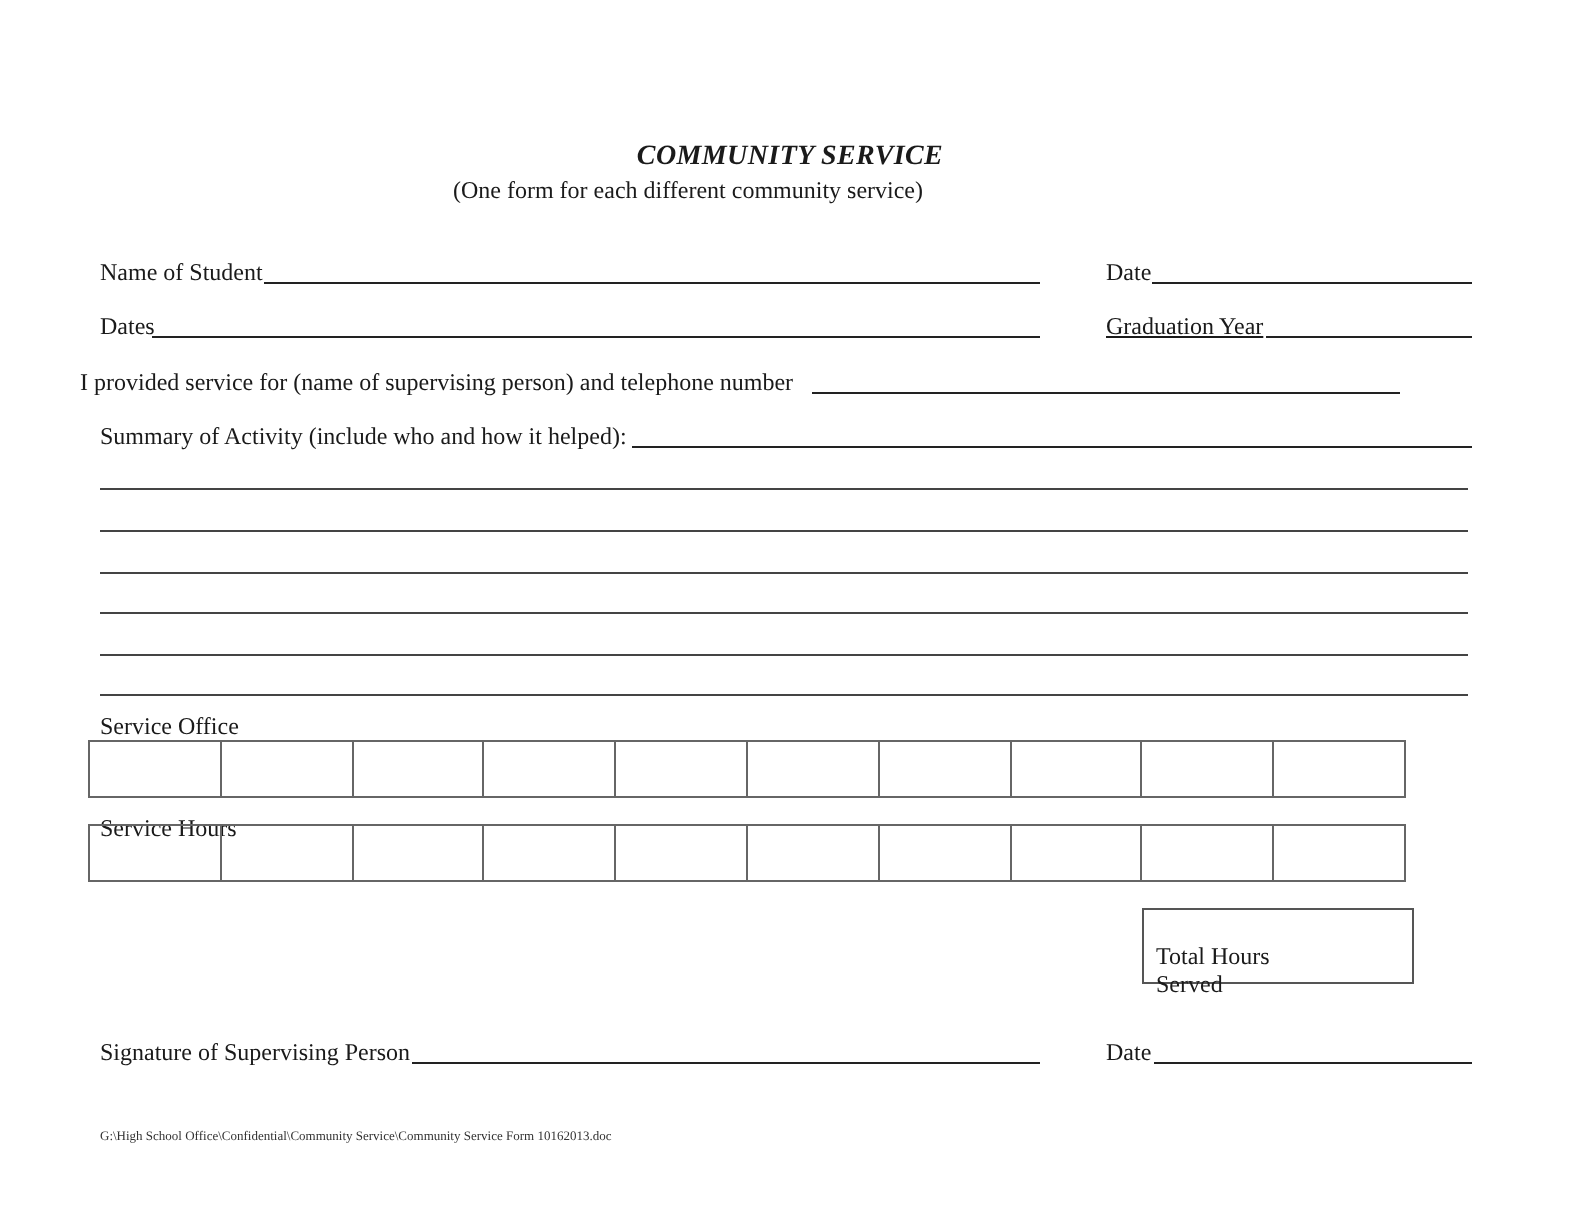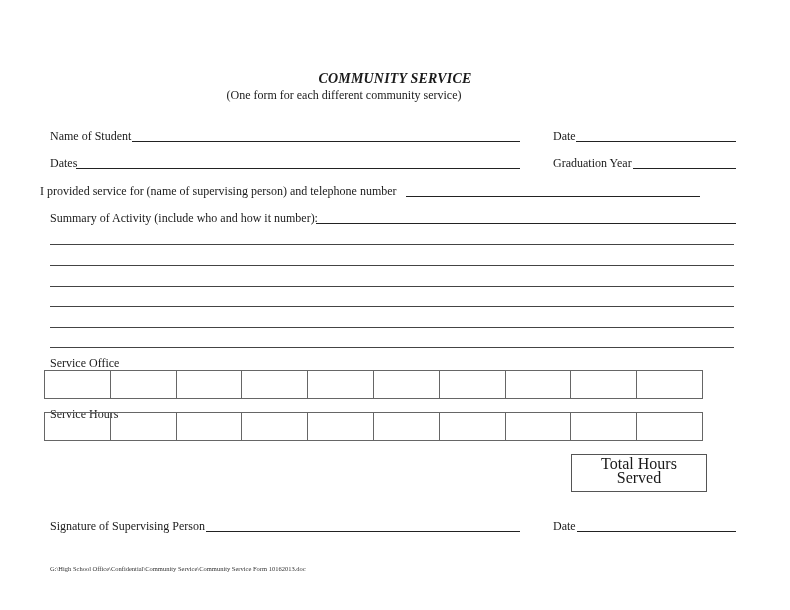--- a/index.html
+++ b/index.html
@@ -7,43 +7,43 @@
          font-family:"Liberation Serif", "DejaVu Serif", serif; color:#1a1a1a; }
   .abs { position:absolute; }
   .title { left:0; width:790px; top:71px; text-align:center; font-weight:bold; font-size:14px; letter-spacing:0.2px;font-style:italic; }
   .subtitle { left:0; width:688px; top:88px; text-align:center; font-size:12px; }
   .label { font-size:12px; white-space:nowrap; line-height:14px; }
   .uline { border-bottom:1.2px solid #222; height:0; }
   .sumline { border-bottom:1.4px solid #444; height:0; }
   .grid { display:flex; border:1px solid #666; box-sizing:border-box; }
   .grid .cell { flex:1; border-right:1px solid #666; }
   .grid .cell:last-child { border-right:none; }
-  .total-box { border:1px solid #555; box-sizing:border-box; padding:2px 6px; font-size:16px; line-height:14px;text-align:center; }
+  .total-box { border:1px solid #555; box-sizing:border-box; padding:16px 6px; font-size:12px; line-height:14px; }
   .footer { font-size:6.5px; color:#333; white-space:nowrap; }
 </style>
 </head>
 <body>
 
 <div class="abs title">COMMUNITY SERVICE</div>
 <div class="abs subtitle">(One form for each different community service)</div>
 
 <div class="abs label" style="left:50px;top:129px;">Name of Student</div>
 <div class="abs uline" style="left:132px;top:141px;width:388px;"></div>
 <div class="abs label" style="left:553px;top:129px;">Date</div>
 <div class="abs uline" style="left:576px;top:141px;width:160px;"></div>
 
 <div class="abs label" style="left:50px;top:156px;">Dates</div>
 <div class="abs uline" style="left:76px;top:168px;width:444px;"></div>
-<div class="abs label" style="left:553px;top:156px;">Graduation Year</div>
+<div class="abs label" style="left:553px;top:156px;text-decoration:underline;">Graduation Year</div>
 <div class="abs uline" style="left:633px;top:168px;width:103px;"></div>
 
 <div class="abs label" style="left:40px;top:184px;">I provided service for (name of supervising person) and telephone number</div>
 <div class="abs uline" style="left:406px;top:196px;width:294px;"></div>
 
-<div class="abs label" style="left:50px;top:211px;">Summary of Activity (include who and how it number):</div>
+<div class="abs label" style="left:50px;top:211px;">Summary of Activity (include who and how it helped):</div>
 <div class="abs uline" style="left:316px;top:223px;width:420px;"></div>
 <div class="abs sumline" style="left:50px;top:244px;width:684px;"></div>
 <div class="abs sumline" style="left:50px;top:265px;width:684px;"></div>
 <div class="abs sumline" style="left:50px;top:286px;width:684px;"></div>
 <div class="abs sumline" style="left:50px;top:306px;width:684px;"></div>
 <div class="abs sumline" style="left:50px;top:327px;width:684px;"></div>
 <div class="abs sumline" style="left:50px;top:347px;width:684px;"></div>
 
 <div class="abs label" style="left:50px;top:356px;">Service Office</div>
 <div class="abs grid" style="left:44px;top:370px;width:659px;height:29px;">

